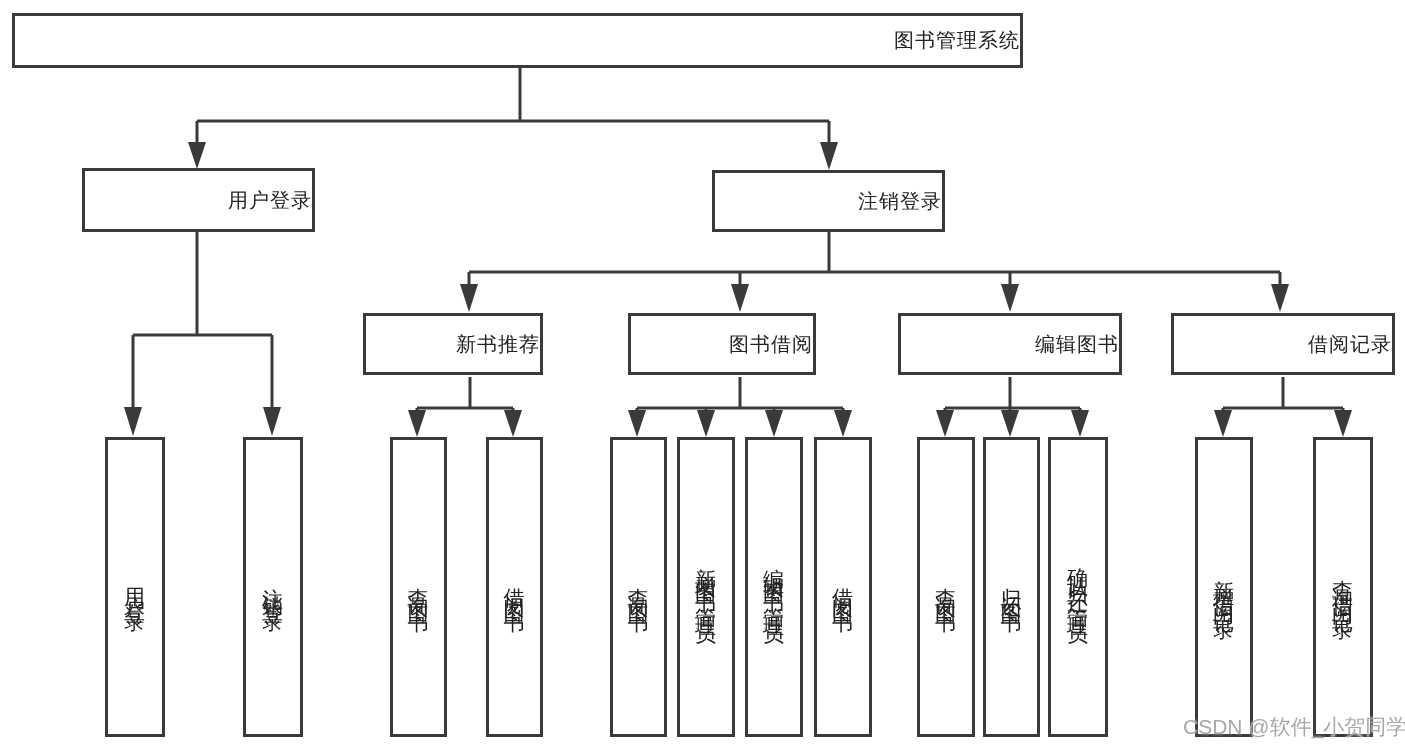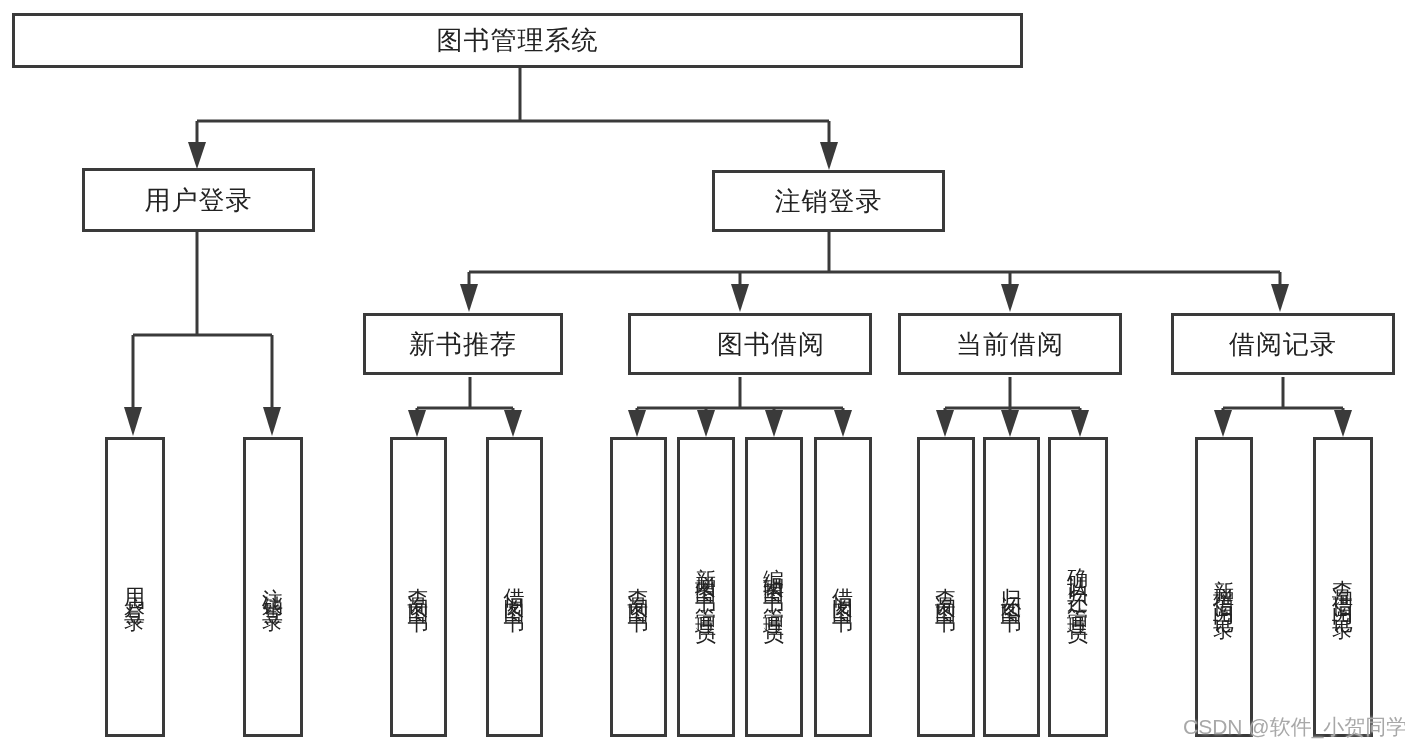--- a/index.html
+++ b/index.html
@@ -8,21 +8,21 @@
     background:#ffffff; overflow:hidden;
     font-family:"Liberation Sans", sans-serif;
   }
   svg.connectors { position:absolute; left:0; top:0; z-index:1; }
   .node {
     position:absolute; box-sizing:border-box;
     border:3px solid #3a3a3a; background:#ffffff;
     display:flex; align-items:center; justify-content:center;
     color:#222222; z-index:2;
   }
-  .h-node { font-size:26px; letter-spacing:1px; white-space:nowrap; }
+  .h-node { font-size:20px; letter-spacing:1px; white-space:nowrap;justify-content:flex-end; }
   .v-node .vtext {
     writing-mode:vertical-rl; text-orientation:mixed;
     font-size:21px; letter-spacing:8px; line-height:1;
   }
   .watermark {
     position:absolute; left:1183px; top:713px; z-index:5;
     font-size:21px; color:#a8a8a8; white-space:nowrap;
     text-shadow:0 0 3px rgba(255,255,255,0.9);
   }
 </style>
@@ -103,28 +103,28 @@
   <span>图书管理系统</span>
 </div>
 
 <div class="node h-node" style="left:82px; top:168px; width:233px; height:64px;">
   <span>用户登录</span>
 </div>
 <div class="node h-node" style="left:712px; top:170px; width:233px; height:62px;">
   <span>注销登录</span>
 </div>
 
-<div class="node h-node" style="left:363px; top:313px; width:200px; height:62px;">
+<div class="node h-node" style="left:363px; top:313px; width:180px; height:62px;">
   <span>新书推荐</span>
 </div>
-<div class="node h-node" style="left:628px; top:313px; width:244px; height:62px;padding-left:42px;">
+<div class="node h-node" style="left:628px; top:313px; width:188px; height:62px;padding-left:42px;">
   <span>图书借阅</span>
 </div>
 <div class="node h-node" style="left:898px; top:313px; width:224px; height:62px;">
-  <span>当前借阅</span>
+  <span>编辑图书</span>
 </div>
 <div class="node h-node" style="left:1171px; top:313px; width:224px; height:62px;">
   <span>借阅记录</span>
 </div>
 
 <div class="node v-node" style="left:105px; top:437px; width:60px; height:300px;">
   <span class="vtext">用户登录</span>
 </div>
 <div class="node v-node" style="left:243px; top:437px; width:60px; height:300px;">
   <span class="vtext">注销登录</span>

